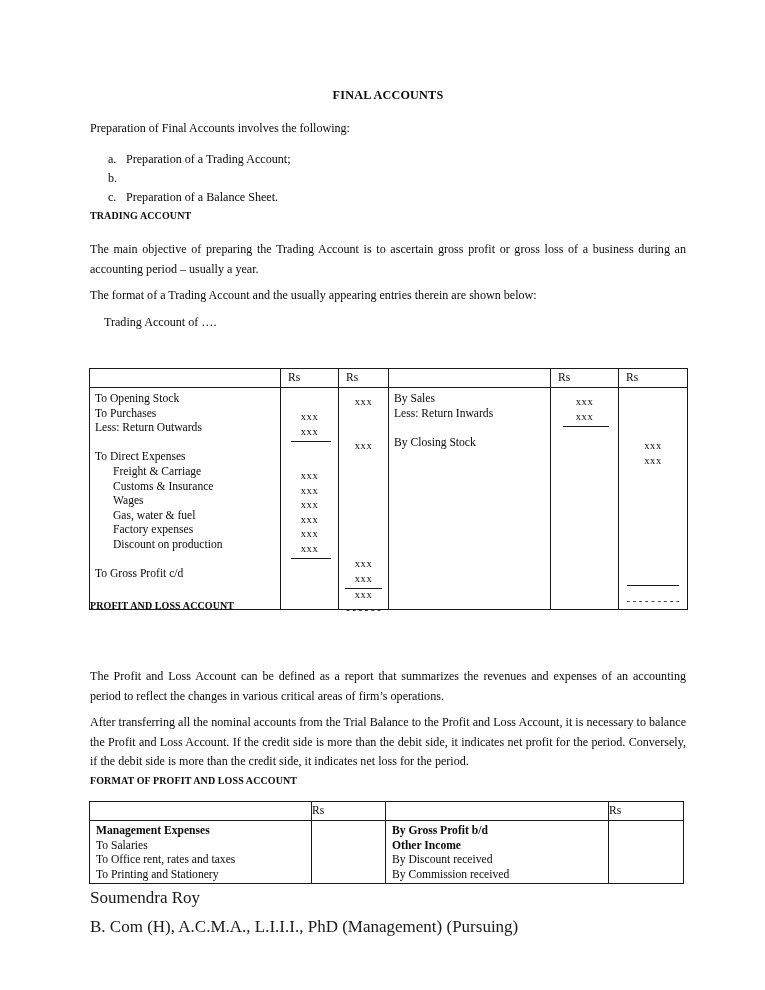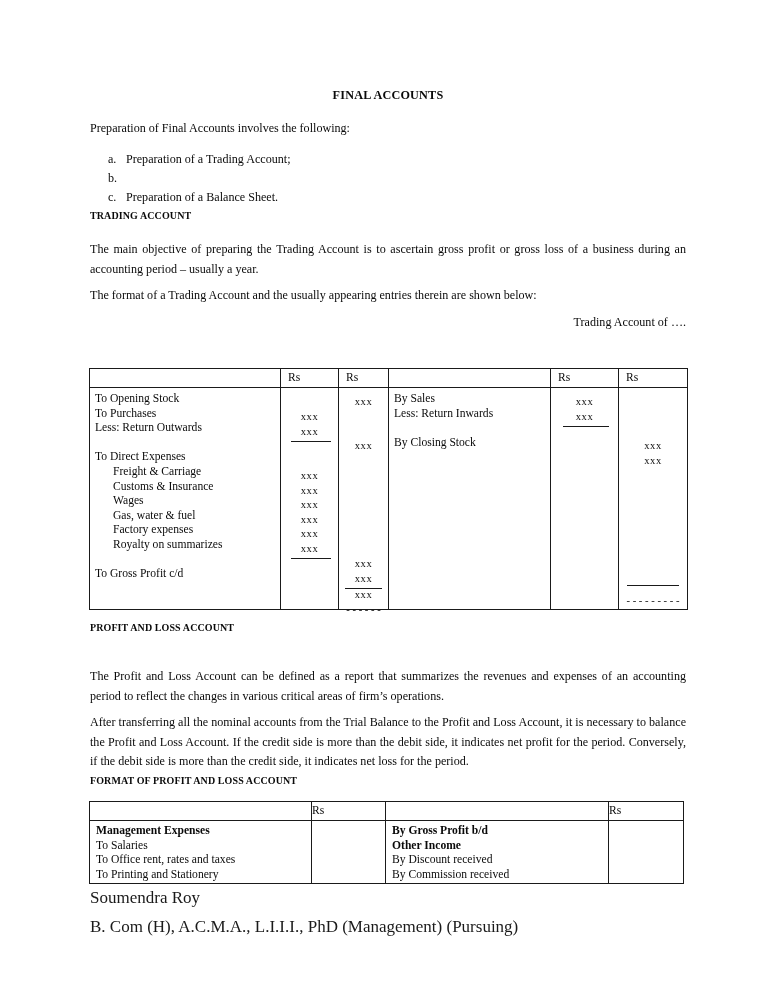--- a/index.html
+++ b/index.html
@@ -59,23 +59,23 @@
   .list-row {
     display: flex;
   }
   .list-marker {
     width: 36px;
     padding-left: 18px;
     box-sizing: border-box;
   }
   .centered-line {
     position: absolute;
-    left: 90px;
-    width: 596px;
-    text-align: right;
+    left: 104px;
+    width: 596px;
+    text-align: left;
     font-size: 12.1px;
   }
 
   
   .tbl {
     position: absolute;
     border-collapse: collapse;
     table-layout: fixed;
     font-size: 11.6px;
   }
@@ -215,21 +215,21 @@
             <div>To Opening Stock</div>
             <div>To Purchases</div>
             <div>Less: Return Outwards</div>
             <div class="gap"></div>
             <div>To Direct Expenses</div>
             <div class="ind">Freight &amp; Carriage</div>
             <div class="ind">Customs &amp; Insurance</div>
             <div class="ind">Wages</div>
             <div class="ind">Gas, water &amp; fuel</div>
             <div class="ind">Factory expenses</div>
-            <div class="ind">Royalty on summarizes</div>
+            <div class="ind">Discount on production</div>
             <div class="gap"></div>
             <div>To Gross Profit c/d</div>
           </div>
         </div>
       </td>
 
       <td>
         <div class="numcol">
           <div class="num" style="top:23px;">xxx</div>
           <div class="num" style="top:38px;">xxx</div>
@@ -280,21 +280,21 @@
           <div class="num" style="top:52px;">xxx</div>
           <div class="num" style="top:67px;">xxx</div>
           <div class="rule" style="top:197px; left:8px; right:8px;"></div>
           <div class="dashrule" style="top:207px;">- - - - - - - - -</div>
         </div>
       </td>
     </tr>
   </tbody>
     </table>
 
-  <div class="section-head" style="top:622px;">PROFIT AND LOSS ACCOUNT</div>
+  <div class="section-head" style="top:600px;">PROFIT AND LOSS ACCOUNT</div>
 
   <div class="para" style="top:667px;">The Profit and Loss Account can be defined as a report that summarizes the revenues and expenses of an accounting period to reflect the changes in various critical areas of firm’s operations.</div>
 
   <div class="para" style="top:713px;">After transferring all the nominal accounts from the Trial Balance to the Profit and Loss Account, it is necessary to balance the Profit and Loss Account. If the credit side is more than the debit side, it indicates net profit for the period. Conversely, if the debit side is more than the credit side, it indicates net loss for the period.</div>
 
   <div class="section-head" style="top:775px;">FORMAT OF PROFIT AND LOSS ACCOUNT</div>
 
   <table class="tbl" id="pl-table">
     <colgroup>
       <col style="width:222px">

